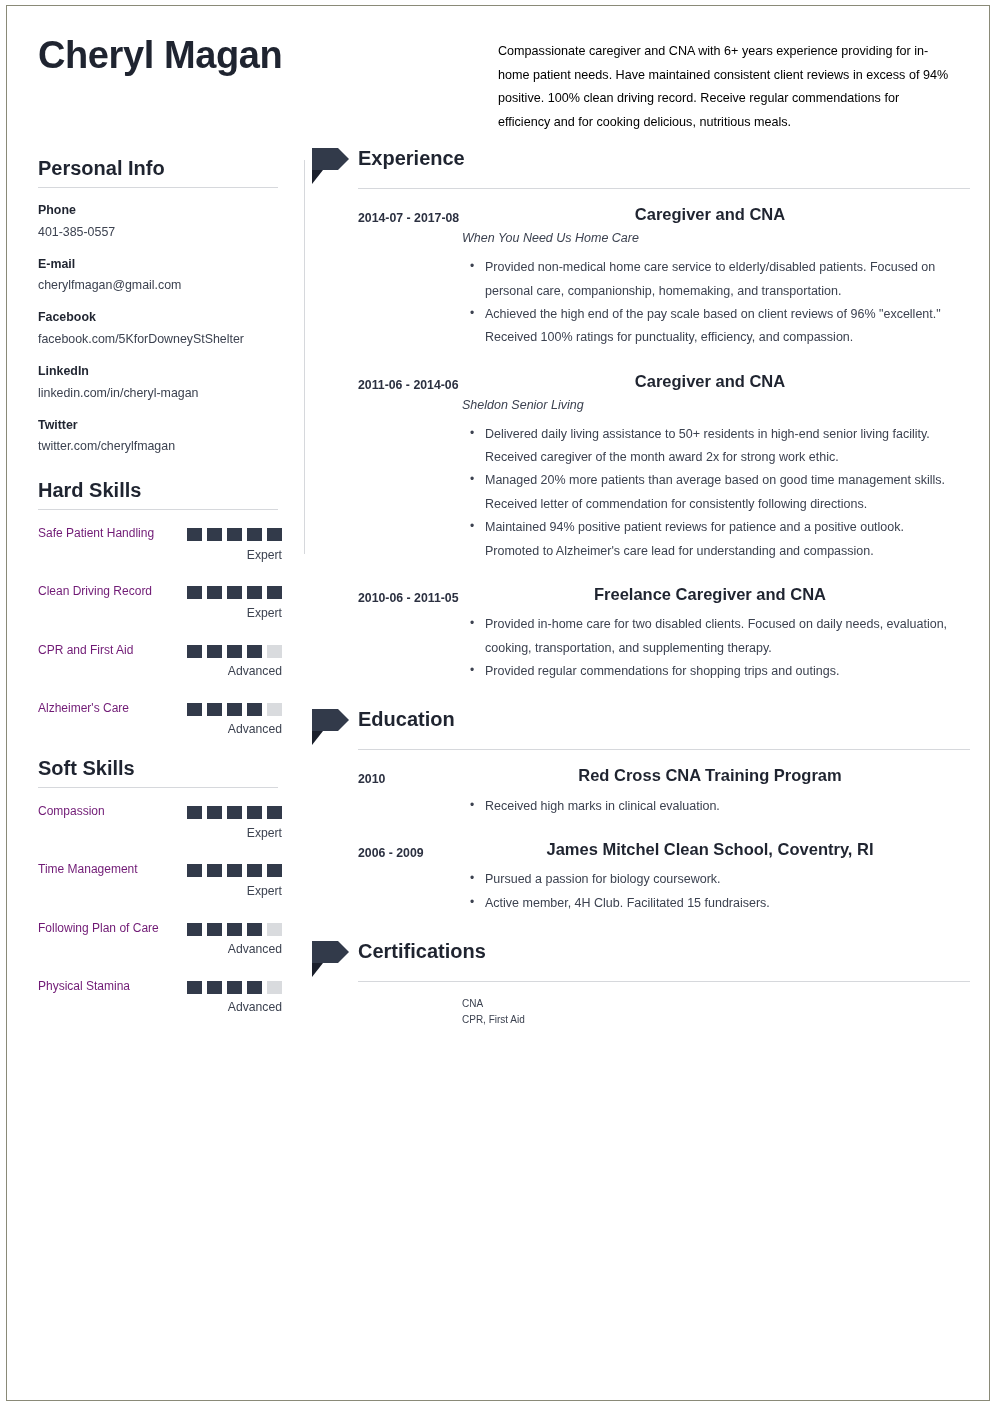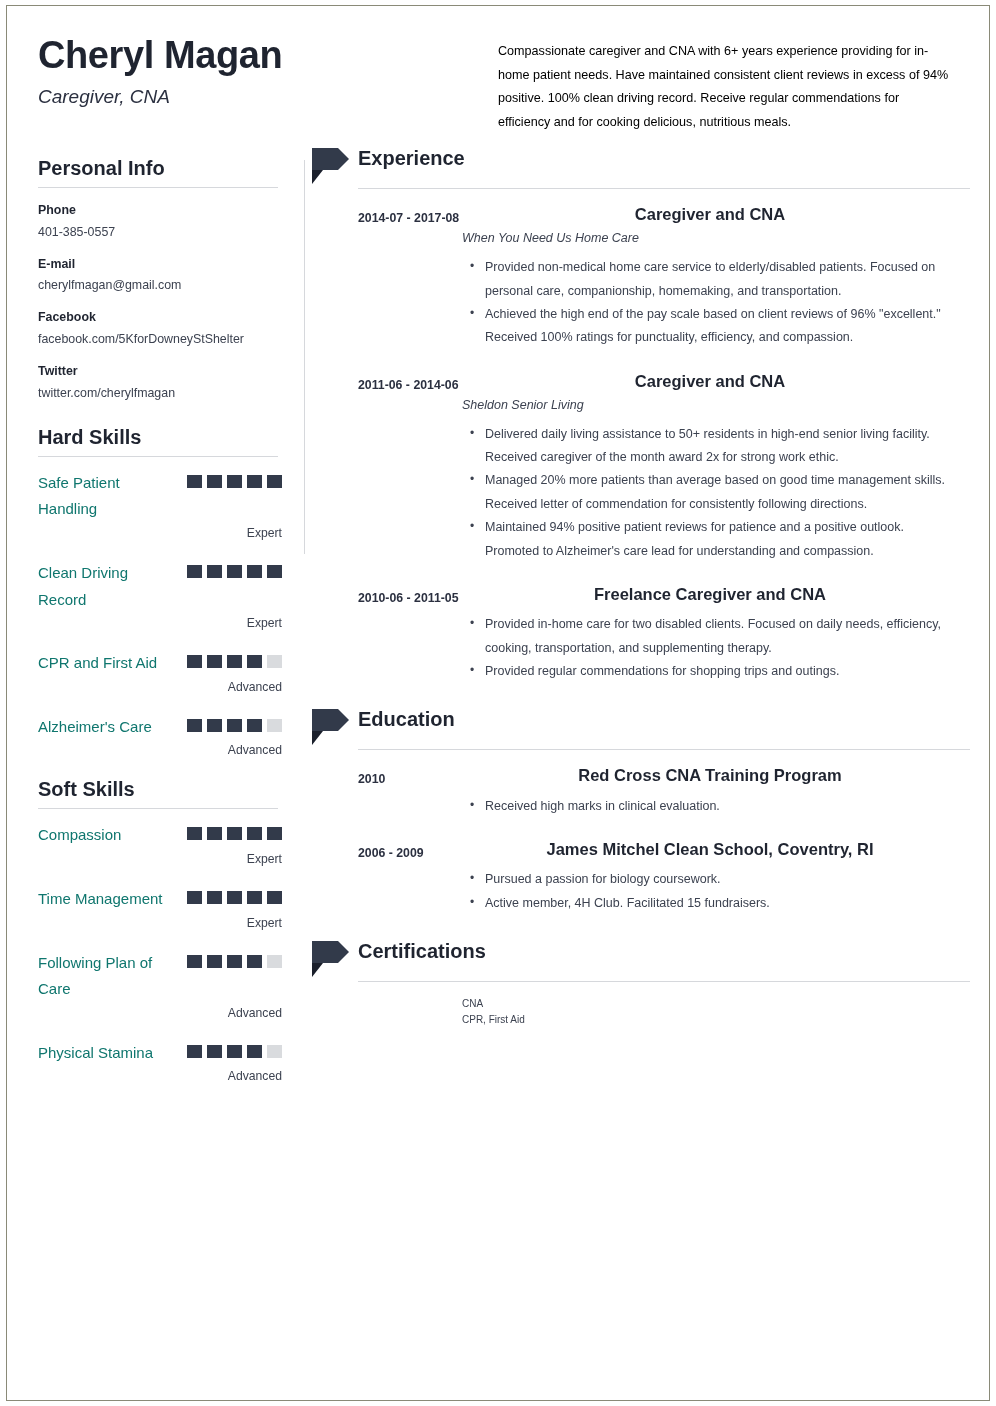--- a/index.html
+++ b/index.html
@@ -121,22 +121,22 @@
   }
 
   
   .skill-row { margin-bottom: 17px; }
   .skill-top {
     display: flex;
     align-items: flex-start;
     justify-content: space-between;
   }
   .skill-name {
-    font-size: 15px;
-    color: #0f766e;
+    font-size: 12px;
+    color: #701a75;
     line-height: 1.78;
     max-width: 130px;
   }
   .skill-squares {
     display: flex;
     gap: 5px;
     padding-top: 5px;
     flex: 0 0 auto;
   }
   .sq {
@@ -256,21 +256,20 @@
 </head>
 <body>
 
 <div class="page">
   <div class="page-border"></div>
   <div class="page-inner">
 
     <div class="header">
       <div class="header-left">
         <div class="full-name">Cheryl Magan</div>
-        <div class="job-title">Caregiver, CNA</div>
       </div>
       <div class="header-right">
         <div class="summary">Compassionate caregiver and CNA with 6+ years experience providing for in-home patient needs. Have maintained consistent client reviews in excess of 94% positive. 100% clean driving record. Receive regular commendations for efficiency and for cooking delicious, nutritious meals.</div>
       </div>
     </div>
 
     <div class="columns">
 
       <div class="col-left">
 
@@ -282,20 +281,24 @@
               <div class="info-label">Phone</div>
               <div class="info-value">401-385-0557</div>
             </div>
             <div class="info-item">
               <div class="info-label">E-mail</div>
               <div class="info-value">cherylfmagan@gmail.com</div>
             </div>
             <div class="info-item">
               <div class="info-label">Facebook</div>
               <div class="info-value">facebook.com/5KforDowneyStShelter</div>
+            </div>
+            <div class="info-item">
+              <div class="info-label">LinkedIn</div>
+              <div class="info-value">linkedin.com/in/cheryl-magan</div>
             </div>
             <div class="info-item">
               <div class="info-label">Twitter</div>
               <div class="info-value">twitter.com/cherylfmagan</div>
             </div>
           </div>
         </div>
 
         <div class="side-block skills">
           <div class="side-heading">Hard Skills</div>
@@ -451,21 +454,21 @@
                     <li>Managed 20% more patients than average based on good time management skills. Received letter of commendation for consistently following directions.</li>
                     <li>Maintained 94% positive patient reviews for patience and a positive outlook. Promoted to Alzheimer's care lead for understanding and compassion.</li>
                   </ul>
                 </div>
               </div>
               <div class="entry">
                 <div class="entry-dates">2010-06 - 2011-05</div>
                 <div class="entry-body">
                   <div class="entry-title">Freelance Caregiver and CNA</div>
                   <ul class="bullets">
-                    <li>Provided in-home care for two disabled clients. Focused on daily needs, efficiency, cooking, transportation, and supplementing therapy.</li>
+                    <li>Provided in-home care for two disabled clients. Focused on daily needs, evaluation, cooking, transportation, and supplementing therapy.</li>
                     <li>Provided regular commendations for shopping trips and outings.</li>
                   </ul>
                 </div>
               </div>
             </div>
         </div>
 
         <div class="section sec-edu">
           <div class="sec-head-row">
             <svg class="flag" viewBox="0 0 40 42">

